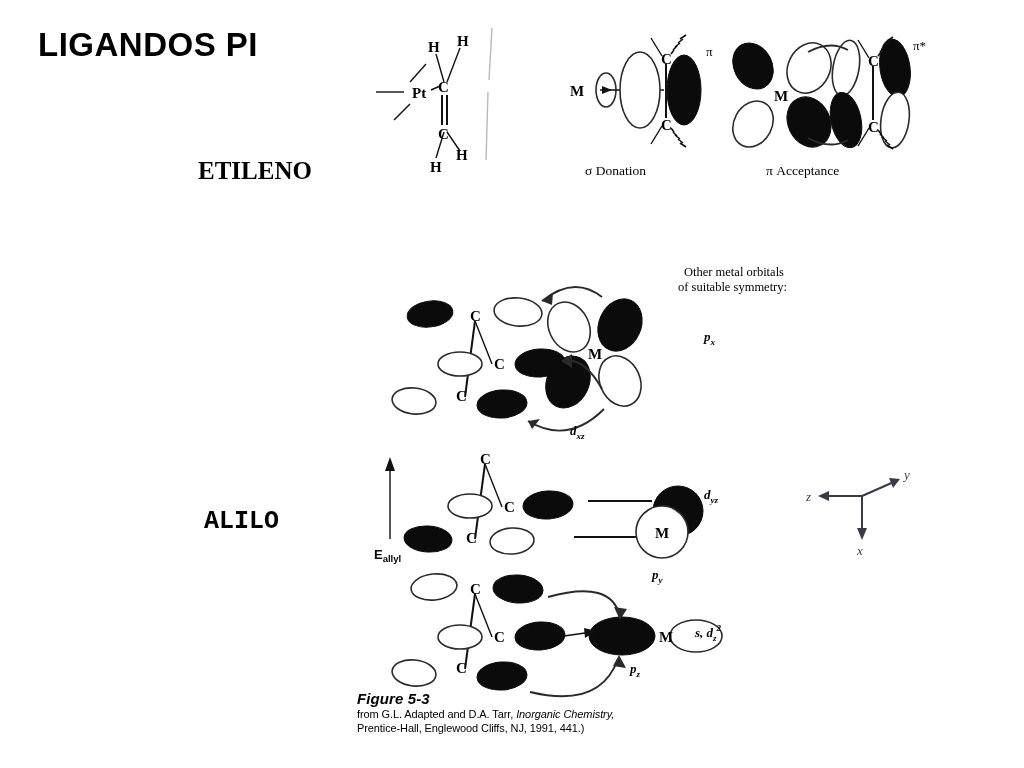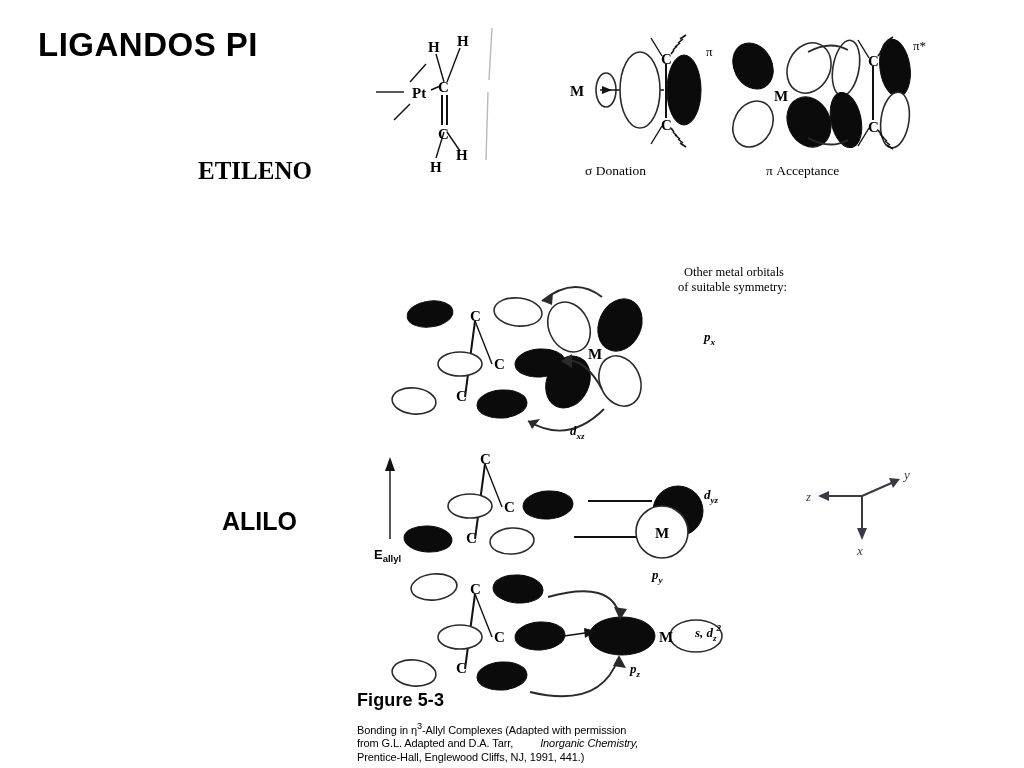--- a/index.html
+++ b/index.html
@@ -37,25 +37,25 @@
     position: absolute;
     left: 198px;
     top: 157px;
     font-size: 25px;
     font-weight: bold;
     font-family: Liberation Serif, serif;
     white-space: nowrap;
   }
   #label-alilo {
     position: absolute;
-    left: 222px;
+    left: 204px;
     top: 507px;
     font-size: 25px;
     font-weight: bold;
-    font-family: Liberation Sans, sans-serif;
+    font-family: Liberation Mono, monospace;
     white-space: nowrap;
     text-align: center;
   }
   
   .fig {
     position: absolute;
   }
   #fig-ethylene {
     left: 368px;
     top: 20px;
@@ -127,32 +127,33 @@
   .divider { stroke: #b9b9b9; stroke-width: 1.4; fill: none; }
   
   #figure-caption {
     position: absolute;
     left: 357px;
     top: 690px;
     width: 320px;
   }
   #figure-caption .cap-title {
     font-family: "Liberation Sans", sans-serif;
-    font-size: 18px;
+    font-size: 15px;
     font-weight: bold;
     letter-spacing: 0.1px;
-    margin-bottom: 9px;
+    margin-bottom: 1px;
+    font-style: italic;
   }
   #figure-caption .cap-line {
     font-family: "Liberation Sans", sans-serif;
     font-size: 11px;
     line-height: 13.6px;
     letter-spacing: -0.1px;
   }
-  #figure-caption .ital { font-style: italic; margin-left: 24px; }
+  #figure-caption .ital { font-style: italic; }
 </style>
 </head>
 <body>
 
 <div class="slide">
 
   <div id="slide-title">LIGANDOS PI</div>
   <div id="label-etileno">ETILENO</div>
   <div id="label-alilo">ALILO</div>
 
@@ -392,21 +393,18 @@
 
       <line x1="62" y1="41" x2="62" y2="80" stroke="#3a3a46" stroke-width="2"></line>
       <polygon points="62,85 57,73 67,73" fill="#3a3a46"></polygon>
       <text class="axis-lab" x="57" y="100">x</text>
     </svg>
   </div>
 
   <div id="figure-caption">
     <div class="cap-title">Figure 5-3</div>
     <div class="cap-line">
-      <span>Bonding in </span><span>η</span><sup>3</sup><span>-Allyl Complexes (Adapted with permission</span>
-    </div>
-    <div class="cap-line">
       <span>from G.L. Adapted and D.A. Tarr, </span><span class="ital">Inorganic Chemistry,</span>
     </div>
     <div class="cap-line">Prentice-Hall, Englewood Cliffs, NJ, 1991, 441.)</div>
   </div>
 
 </div>
 
 </body></html>

